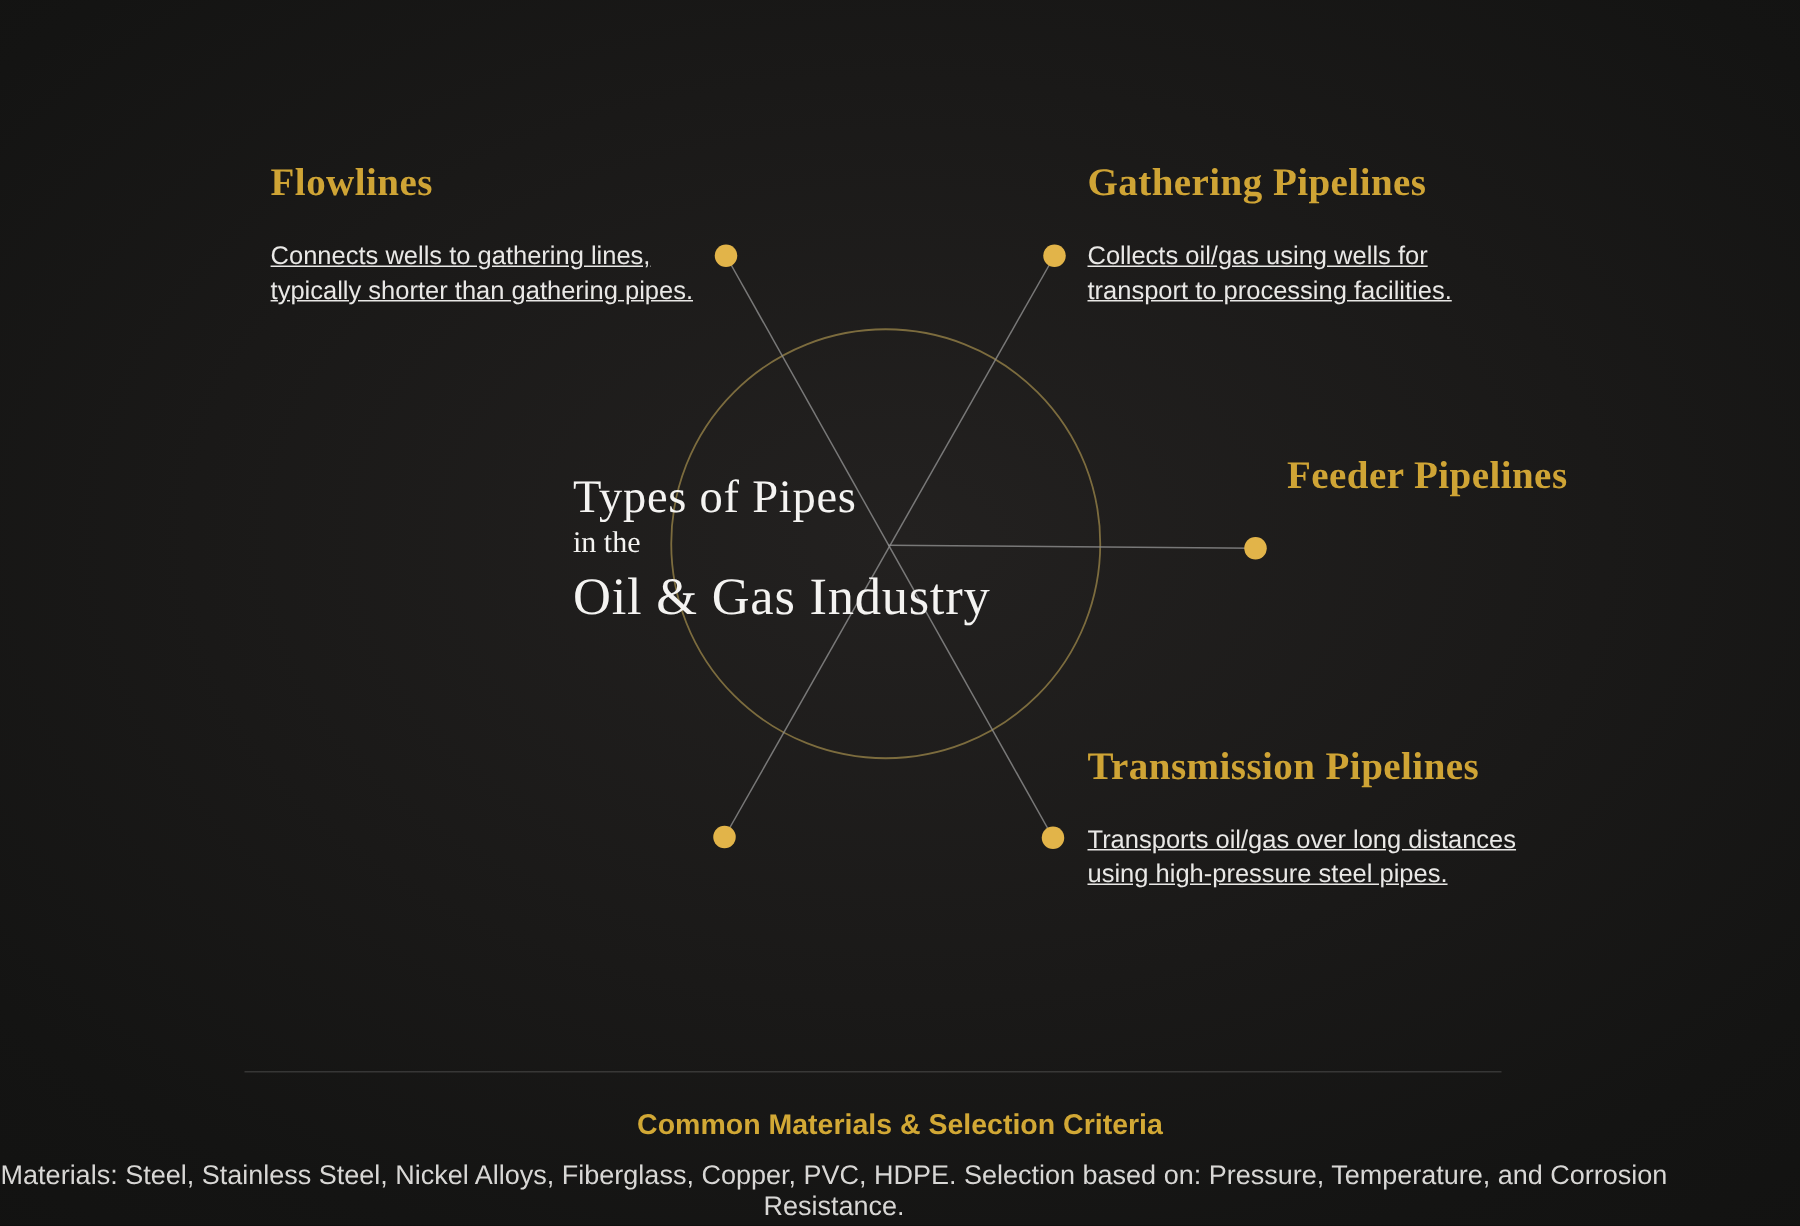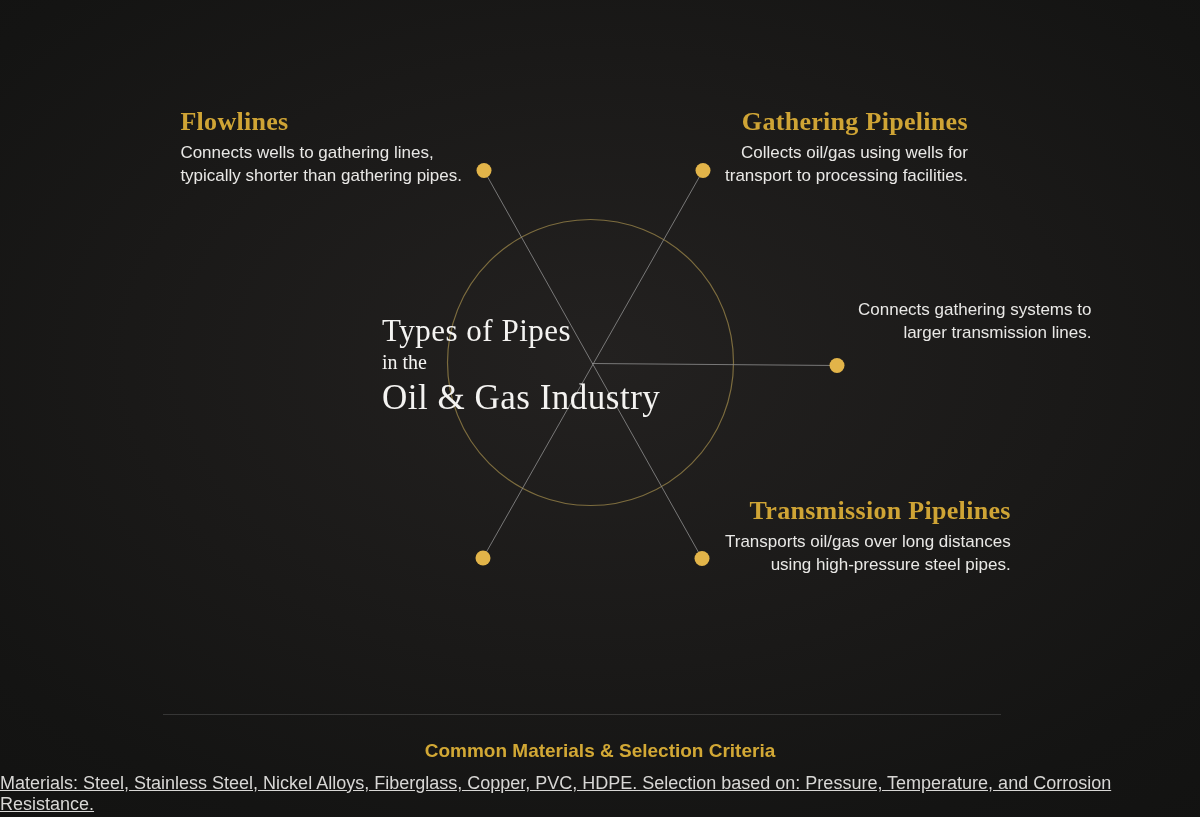--- a/index.html
+++ b/index.html
@@ -38,27 +38,29 @@
   .item { position: absolute; }
   .item-title {
     font-family: "Liberation Serif", "DejaVu Serif", serif;
     font-weight: bold;
     font-size: 26px;
     line-height: 38px;
     color: #cfa435;
     letter-spacing: 0.3px;
   }
   .item-desc {
+    margin-top: 18px;
     font-size: 17px;
     line-height: 23px;
     color: #e9e8e6;
     white-space: pre-line;
+    text-decoration: underline;
   }
   .align-right { text-align: left; }
-  .align-left  { text-align: right; }
+  .align-left  { text-align: left; }
 
   .item-flowlines     { top: 103px; right: 738px; }
   .item-gathering     { top: 103px; left: 725px; }
   .item-feeder        { top: 298px; left: 858px; }
   .item-transmission  { top: 492px; left: 725px; }
   .item-distribution  { top: 492px; right: 738px; }
 
   
   .footer-divider {
     position: absolute;
@@ -72,24 +74,23 @@
     width: 1200px;
     text-align: center;
     font-size: 19px;
     font-weight: bold;
     color: #d2a835;
   }
   .footer-text {
     position: absolute;
     top: 773px; left: 0;
     width: 1112px;
-    text-align: left;
+    text-align: center;
     font-size: 18px;
     color: #d8d7d5;
-    text-decoration: underline;
   }
 </style>
 </head>
 <body>
 
 <div class="canvas">
 
   <svg class="art" viewBox="0 0 1200 817">
     <circle cx="590.5" cy="362.5" r="143" fill="none" stroke="#8d7a44" stroke-width="1.2" opacity="0.85"></circle>
     <line x1="484" y1="170.5" x2="702" y2="558.5" stroke="#8f8f8f" stroke-width="1" opacity="0.8"></line>
@@ -114,22 +115,21 @@
 typically shorter than gathering pipes.</div>
   </div>
 
   <div class="item item-gathering align-left">
     <div class="item-title">Gathering Pipelines</div>
     <div class="item-desc">Collects oil/gas using wells for
 transport to processing facilities.</div>
   </div>
 
   <div class="item item-feeder align-left">
-    <div class="item-desc">Connects gathering systems to
-larger transmission lines.</div>
+    <div class="item-title">Feeder Pipelines</div>
   </div>
 
   <div class="item item-transmission align-left">
     <div class="item-title">Transmission Pipelines</div>
     <div class="item-desc">Transports oil/gas over long distances
 using high-pressure steel pipes.</div>
   </div>
 
 
   <div class="footer-divider"></div>

